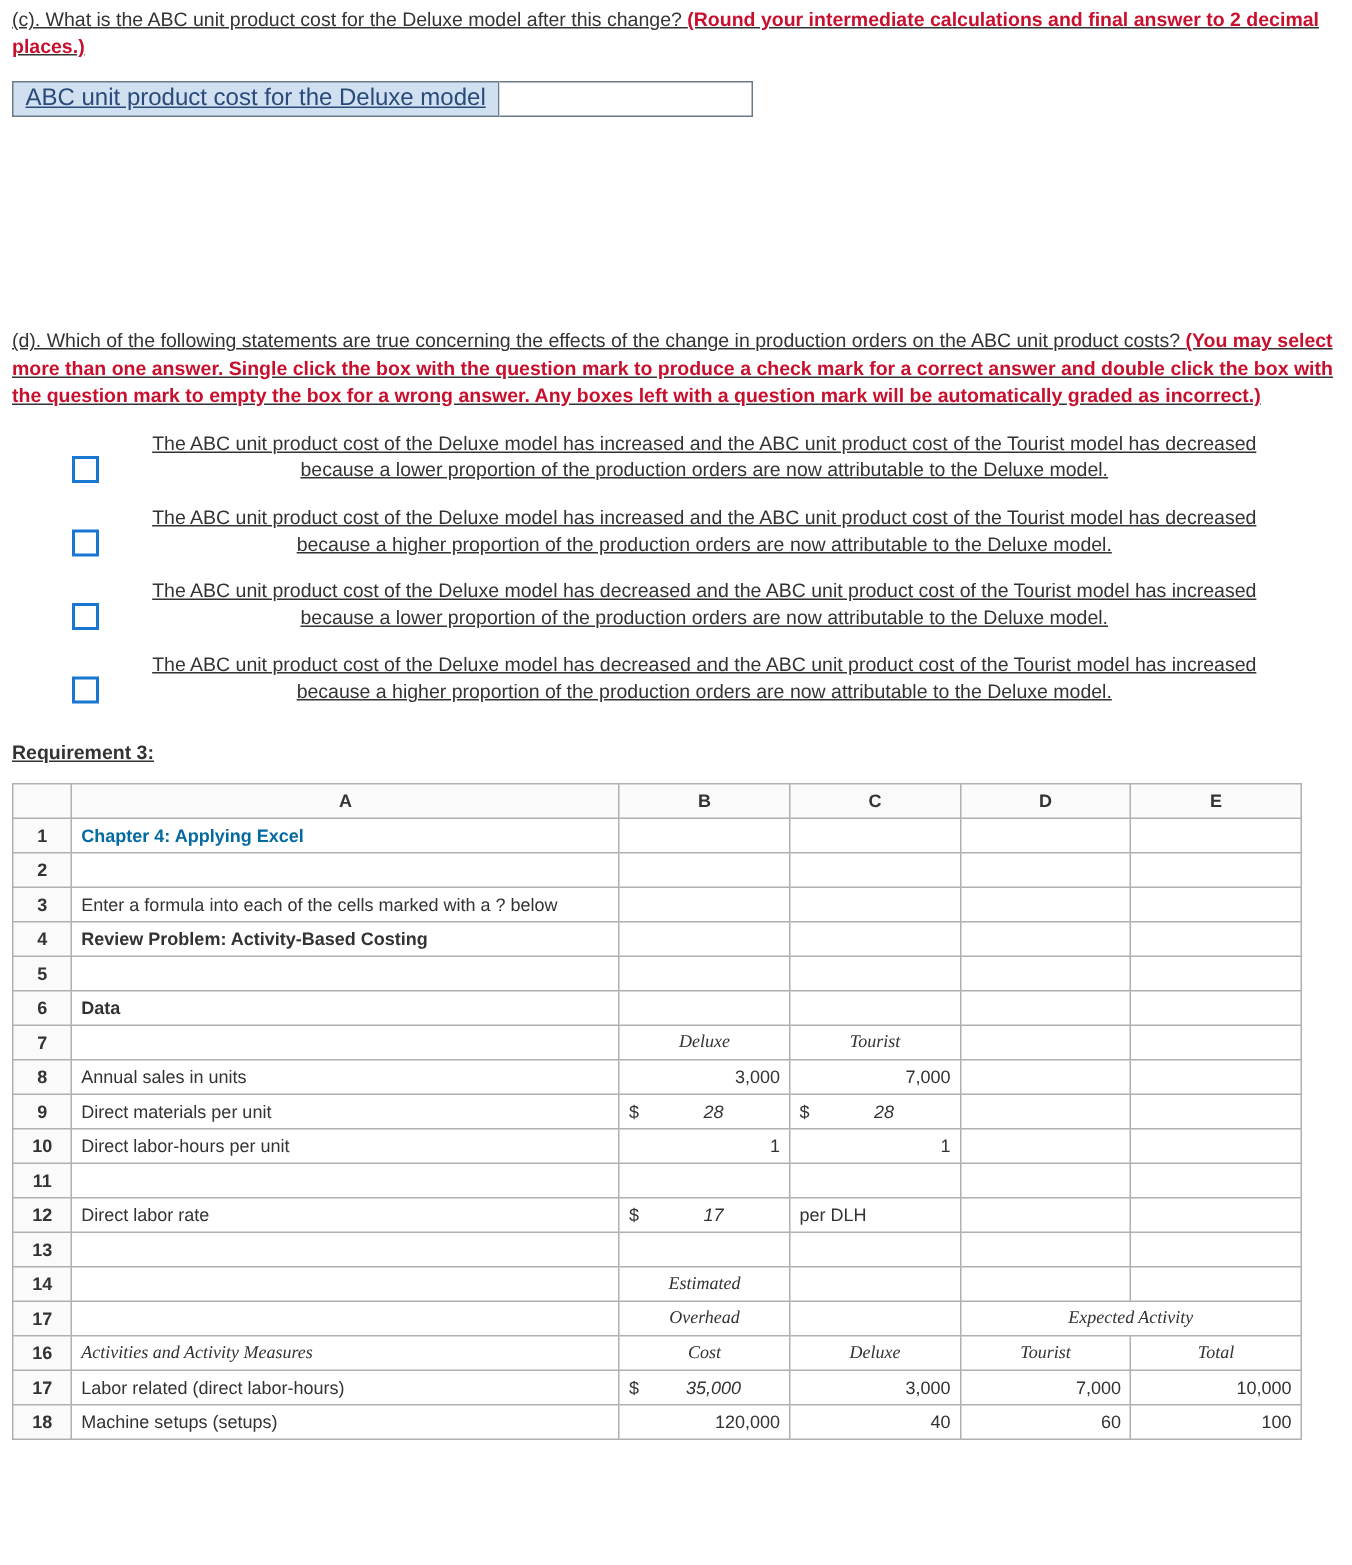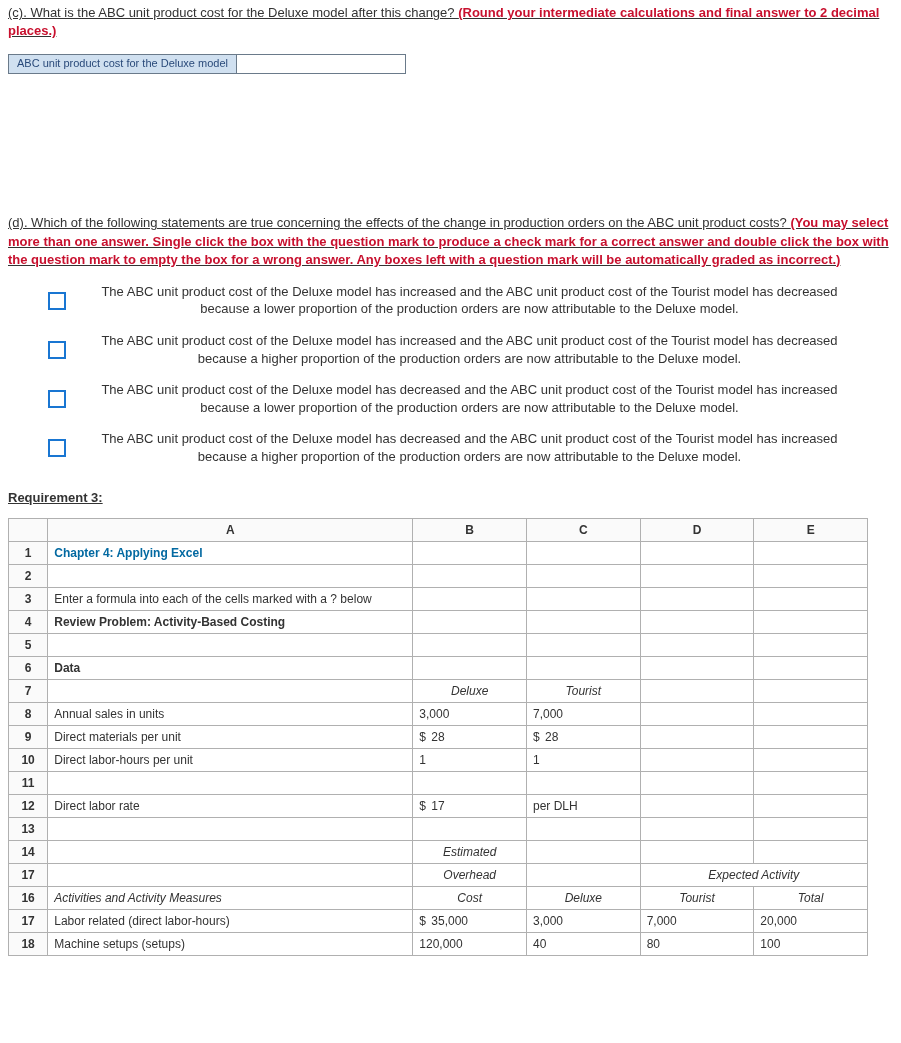--- a/index.html
+++ b/index.html
@@ -16,36 +16,38 @@
   .input-group {
     display: flex;
     margin-top: 14px;
     margin-bottom: 140px;
   }
   .input-label {
     background: #d0e0f0;
     border: 1px solid #6a7a8a;
     padding: 2px 8px;
     color: #2a4a7a;
-    font-size: 11px;
+    font-size: 16px;
+    text-decoration: underline;
   }
   .input-box {
     width: 160px;
     border: 1px solid #6a7a8a;
     border-left: none;
     background: #fff;
     padding: 2px 4px;
     font-size: 12px;
   }
   .section-d { margin-bottom: 20px; }
   .options { padding-left: 40px; margin-top: 14px; }
   .option-row {
     display: flex;
-    align-items: center;
+    align-items: flex-end;
     margin-bottom: 14px;
+    text-decoration: underline;
   }
   .checkbox {
     width: 14px;
     height: 14px;
     border: 2px solid #1976d2;
     flex-shrink: 0;
     margin-right: 10px;
     margin-top: 1px;
   }
   .option-text {
@@ -80,26 +82,26 @@
     background: #fafafa;
     font-weight: bold;
   }
   .col-a { width: 350px; text-align:left; }
   .col-b { width: 100px; }
   .col-c { width: 100px; }
   .col-d { width: 100px; }
   .col-e { width: 100px; }
   .chapter-title { color: #0369a1; font-weight: bold; }
   .bold { font-weight: bold; }
-  .italic { font-style: italic; }
+  .italic { font-style: italic; font-family: Liberation Serif, serif; }
   .center { text-align: center; }
-  .right { }
+  .right { text-align: right; }
   .currency-col { display:flex; }
   .currency-col .sym { width:12px; text-align:left; }
-  .currency-col .val { flex:1; text-align:left; }
+  .currency-col .val { flex:1; text-align:center;font-style:italic; }
 </style>
 </head>
 <body>
 
 <div class="section-c">
   <p>
     <span>(c). What is the ABC unit product cost for the Deluxe model after this change? </span>
     <span class="red-bold">(Round your intermediate calculations and final answer to 2 decimal places.)</span>
   </p>
   <div class="input-group">
@@ -292,25 +294,25 @@
       <td class="rownum">17</td>
       <td class="col-a">Labor related (direct labor-hours)</td>
       <td>
             <div class="currency-col">
               <span class="sym">$</span>
               <span class="val">35,000</span>
             </div>
           </td>
       <td class="right">3,000</td>
       <td class="right">7,000</td>
-      <td class="right">20,000</td>
+      <td class="right">10,000</td>
     </tr>
     <tr>
       <td class="rownum">18</td>
       <td class="col-a">Machine setups (setups)</td>
       <td class="right">120,000</td>
       <td class="right">40</td>
-      <td class="right">80</td>
+      <td class="right">60</td>
       <td class="right">100</td>
     </tr>
   </tbody>
     </table>
 </div>
 
 </body></html>

